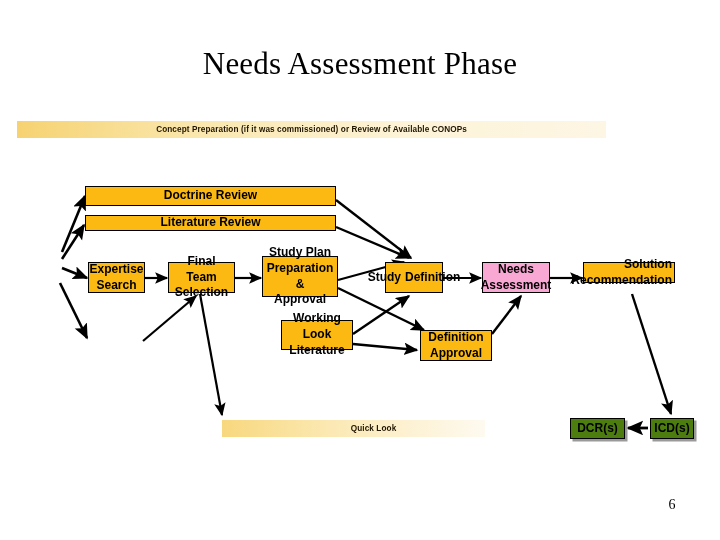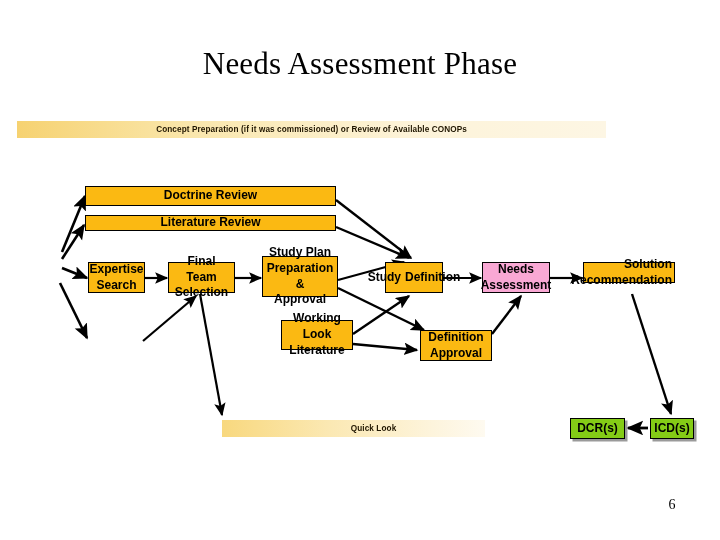--- a/index.html
+++ b/index.html
@@ -75,21 +75,21 @@
   }
   .node.amber {
     background: #fbb912;
     border: 1.6px solid #000000;
   }
   .node.blue {
     background: #f9a8d4;
     border: 1.6px solid #000000;
   }
   .node.green {
-    background: #84cc16;
+    background: #4d7c0f;
     border: 1.6px solid #000000;
     box-shadow: 2.5px 2.5px 0 rgba(120,120,120,0.75);
   }
   .node span { display: block; padding: 0 2px; }
 
   #arrows {
     position: absolute;
     left: 0; top: 0;
     width: 720px;
     height: 540px;

